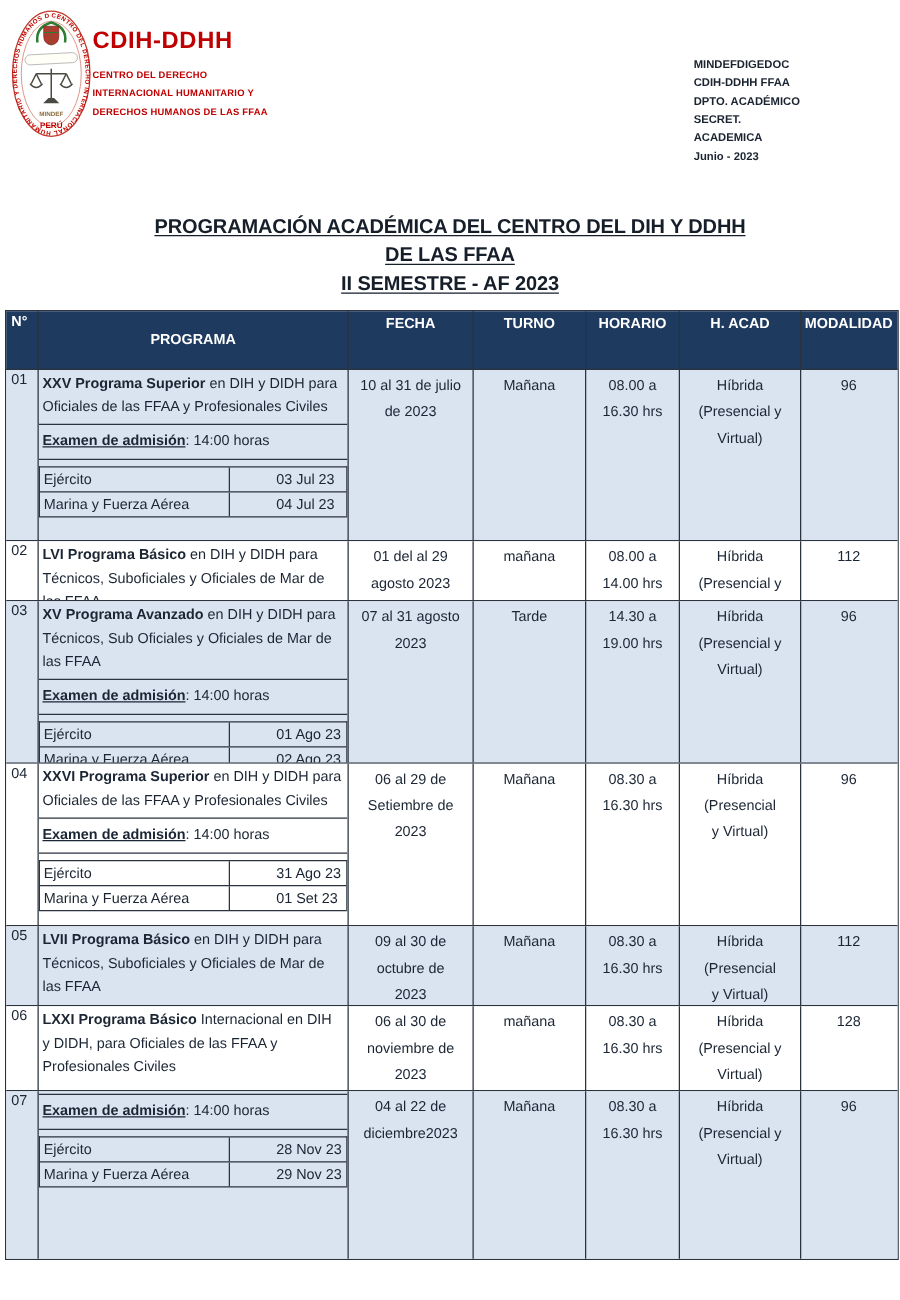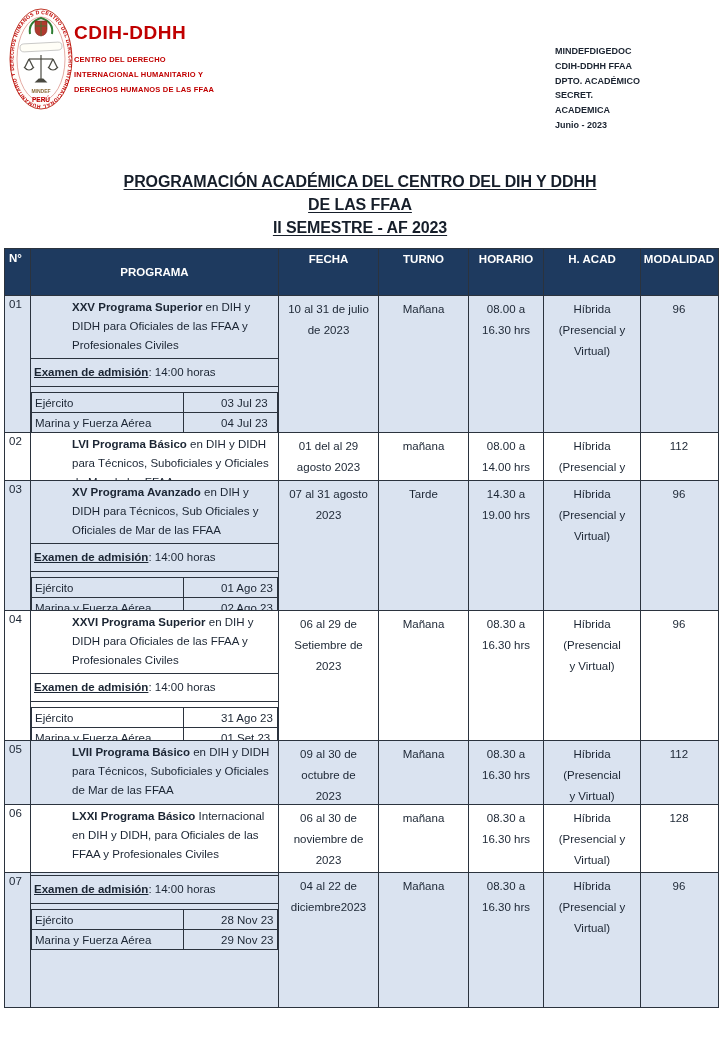--- a/index.html
+++ b/index.html
@@ -49,21 +49,21 @@
   .trow.alt { background:var(--row-alt-bg,#dae3f0); }
   .trow.head { background:var(--header-bg,#1e3a5f); color:#fff; }
   .c { border-right:1px solid var(--border,#2b333e); overflow:hidden; font-size:11.5px; }
   .c:last-child { border-right:none; }
   .th { font-weight:bold; text-align:center; padding-top:4px; font-size:11.5px; }
   .th-num { text-align:left; padding:3px 0 0 4px; }
   .th-prog { padding-top:17px; }
   .num { font-weight:normal; padding:2px 0 0 4px; font-size:11.5px; }
   .mid { text-align:center; white-space:pre-line; line-height:21px; padding-top:3px; }
   .prog { line-height:19px; }
-  .ptext { padding:2px 4px 1px 3px;margin-left:38px; }
+  .ptext { padding:2px 4px 1px 3px; }
   .b { font-weight:bold; }
   .u { text-decoration:underline; }
   .exam {
     border-top:1px solid var(--border,#2b333e);
     border-bottom:1px solid var(--border,#2b333e);
     padding:4px 3px 4px 3px; margin-top:2px;
   }
   .subtbl { margin-top:5px; border:1px solid var(--border,#2b333e); border-bottom:none; }
   .srow { display:flex; border-bottom:1px solid var(--border,#2b333e); height:20px; line-height:18px; }
   .sl { width:152px; border-right:1px solid var(--border,#2b333e); padding:1px 0 0 3px; }

